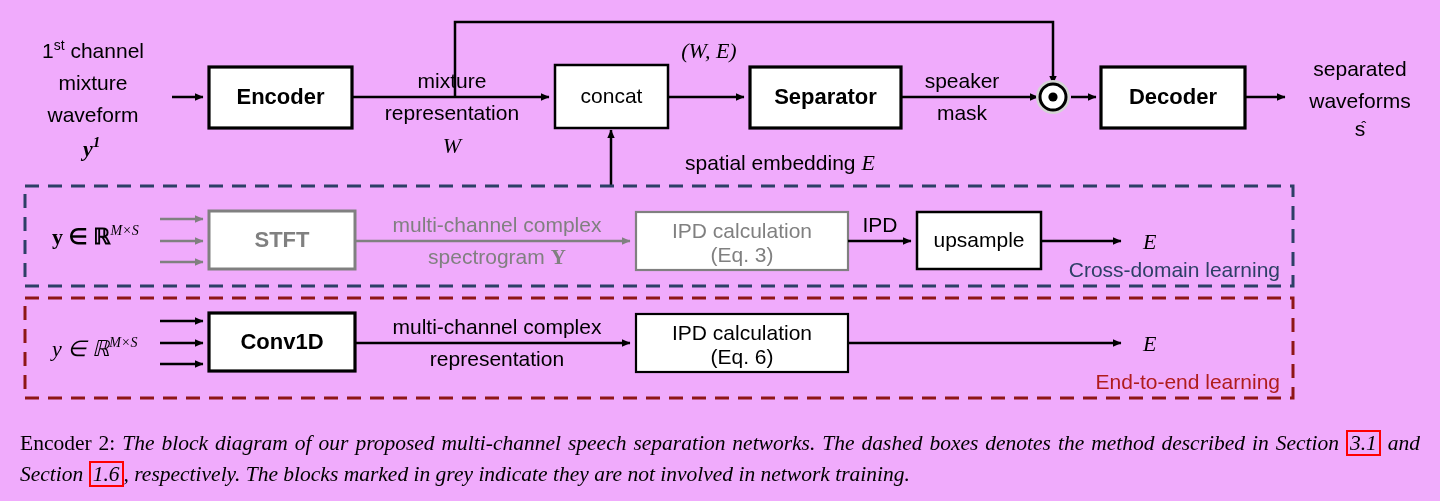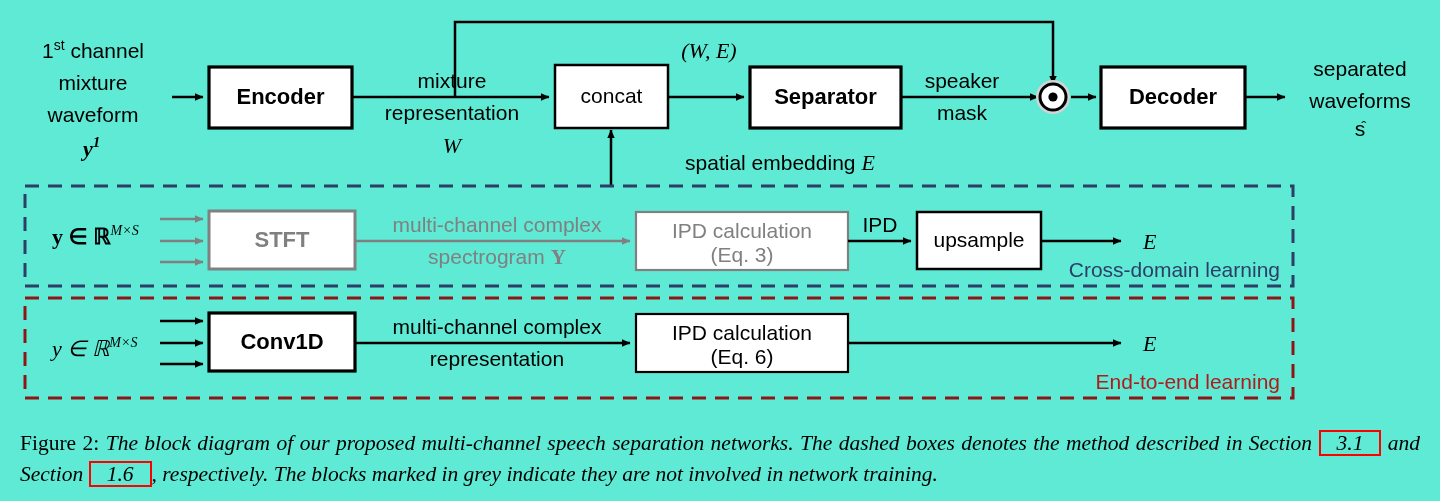--- a/index.html
+++ b/index.html
@@ -4,21 +4,21 @@
 <style>
   html, body {
     margin: 0;
     padding: 0;
     background: #ffffff;
   }
   #page {
     position: relative;
     width: 1440px;
     height: 501px;
-    background: #5eead4;
+    background: #f0abfc;
     font-family: "Liberation Sans", sans-serif;
     overflow: hidden;
     text-decoration: underline;
   }
   svg.diagram {
     position: absolute;
     left: 0;
     top: 0;
     width: 1440px;
     height: 420px;
@@ -69,21 +69,21 @@
     font-size: 21.5px;
     line-height: 31px;
     color: #000;
     text-align: justify;
   }
   .caption .fig-no { font-style: normal; }
   .caption .cap-body { font-style: italic; }
   .xref {
     display: inline-block;
     border: 2px solid #ff0000;
-    padding: 0 16px;
+    padding: 0 2px;
     line-height: 22px;
     font-style: italic;
   }
 </style>
 </head>
 <body>
 
 <div id="page">
 
   <svg class="diagram" viewBox="0 0 1440 420">
@@ -239,17 +239,17 @@
       <text x="742" y="334" class="blk-label-reg" fill="#000">IPD calculation</text>
       <text x="742" y="358" class="blk-label-reg" font-size="18" fill="#000">(Eq. 6)</text>
     </g>
 
     <line x1="848" y1="343" x2="1121" y2="343" stroke="#000" stroke-width="2.3" marker-end="url(#arrowBlack)"></line>
     <text x="1143" y="351" class="math" font-size="25">E</text>
 
   </svg>
 
   <div class="caption">
-    <span class="fig-no">Figure 2:</span>
+    <span class="fig-no">Encoder 2:</span>
     <span class="cap-body">The block diagram of our proposed multi-channel speech separation networks. The dashed boxes denotes the method described in Section </span><span class="xref">3.1</span><span class="cap-body"> and Section </span><span class="xref">1.6</span><span class="cap-body">, respectively. The blocks marked in grey indicate they are not involved in network training.</span>
   </div>
 
 </div>
 
 </body></html>

